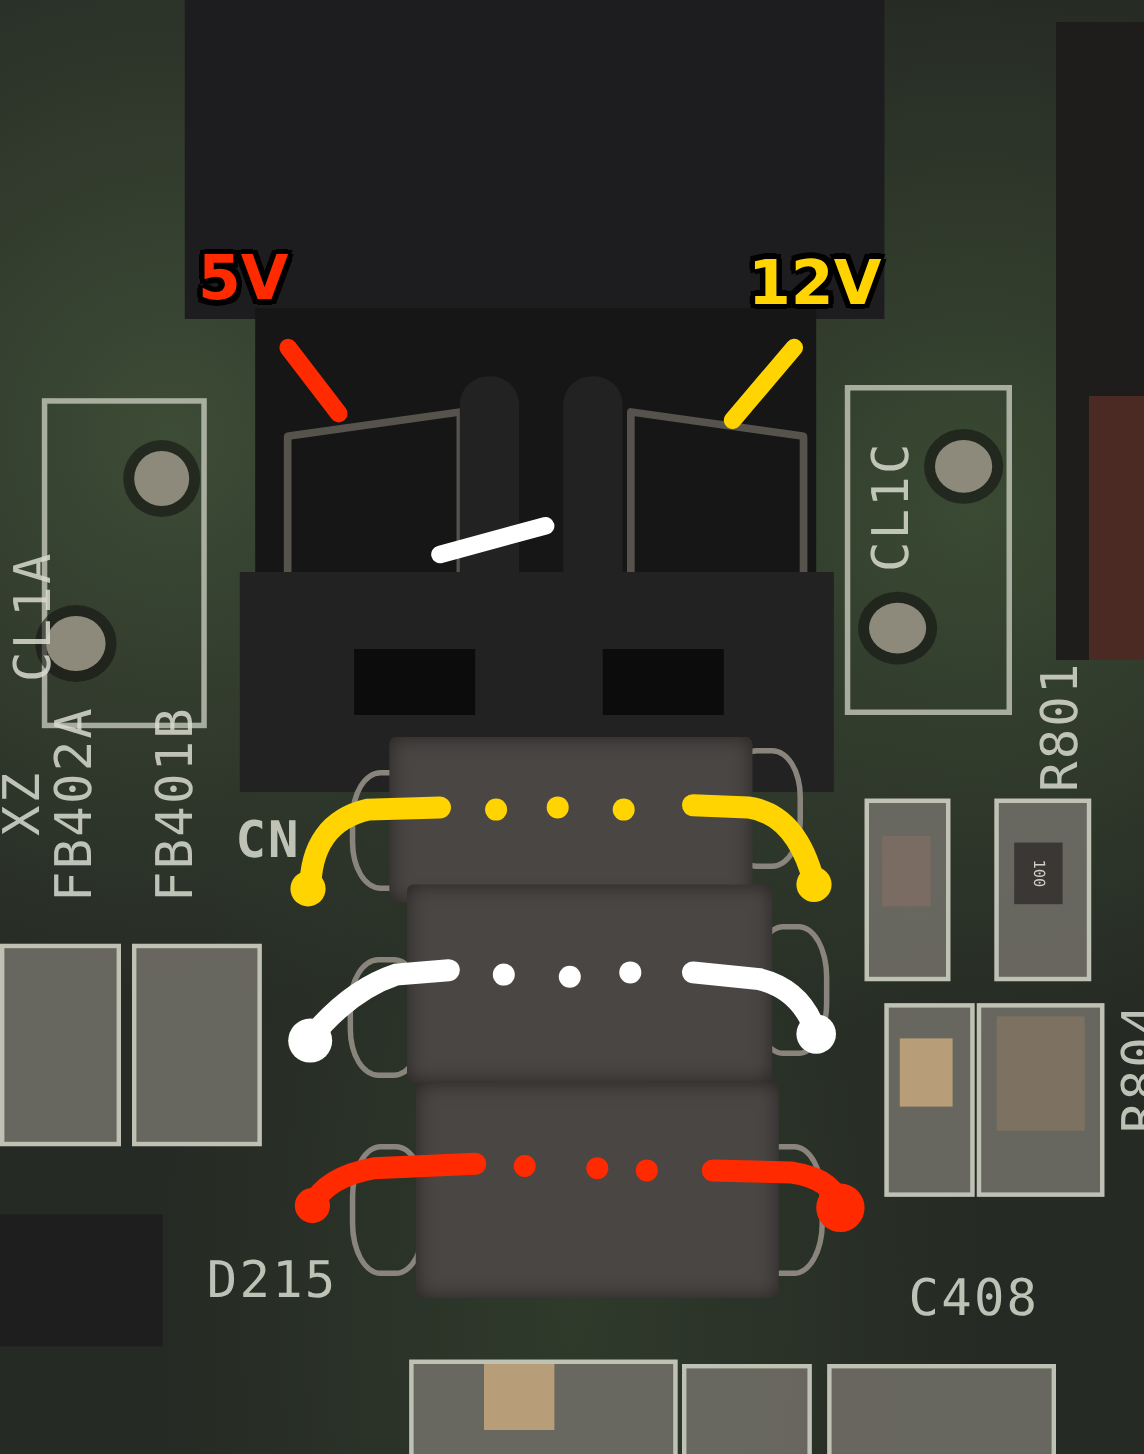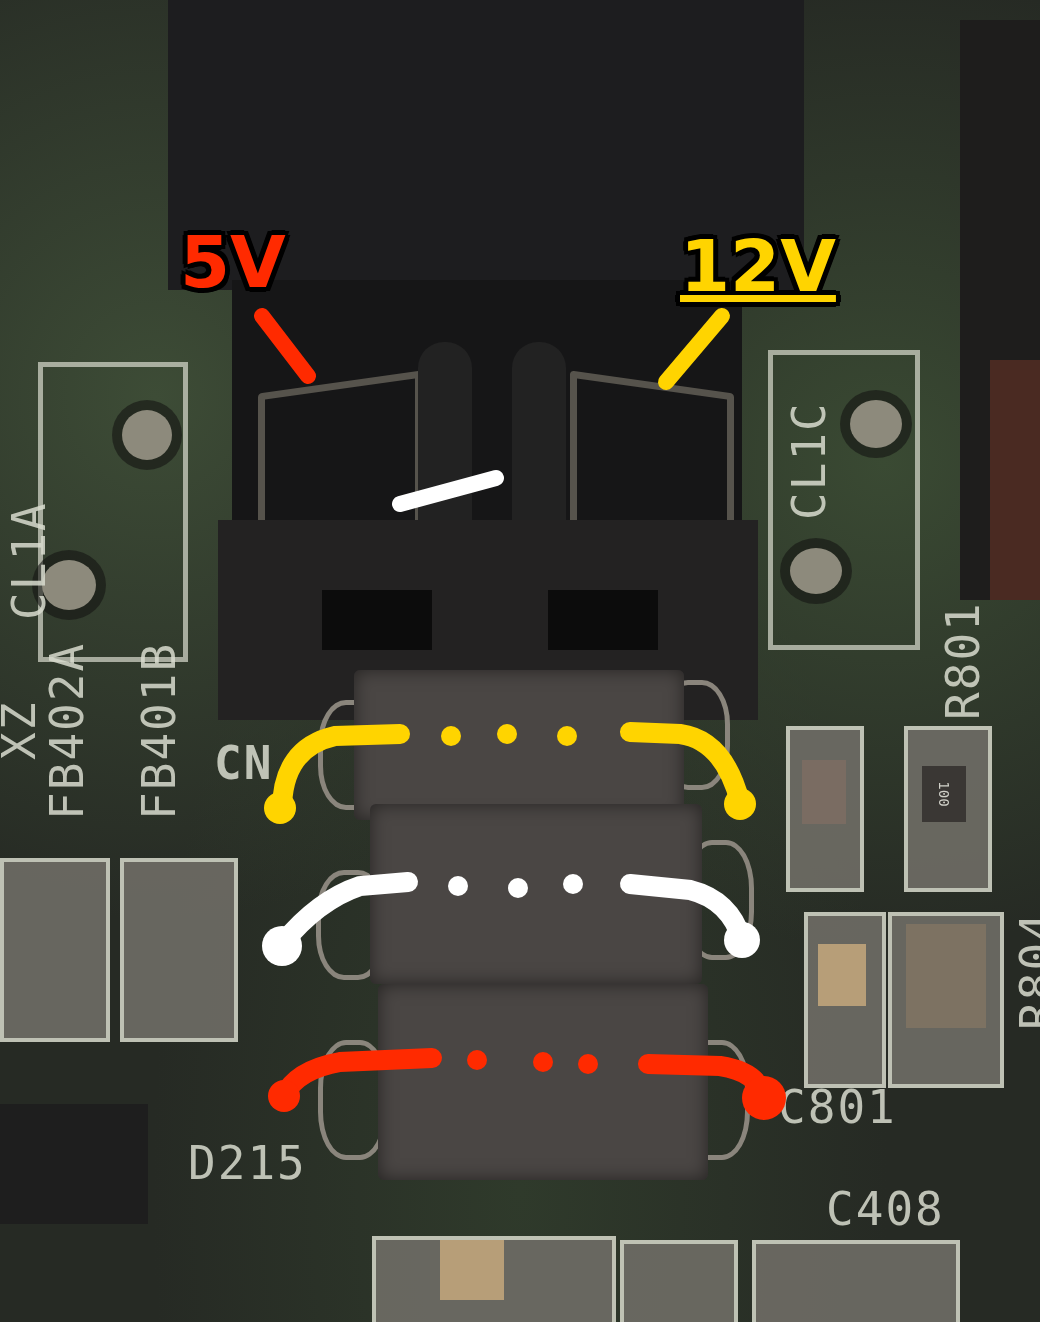--- a/index.html
+++ b/index.html
@@ -13,21 +13,21 @@
   .abs{position:absolute;}
   .silk{position:absolute;color:#d9dccf;font-family:"DejaVu Sans Mono",monospace;font-size:46px;letter-spacing:2px;opacity:.85;white-space:nowrap;}
   .silk.v{transform-origin:left top;transform:rotate(-90deg);}
   .outline{position:absolute;border:5px solid #cfd2c4;opacity:.75;}
   .pad{position:absolute;border-radius:50%;background:#8d8a7c;box-shadow:0 0 0 10px rgba(20,20,18,.6);}
   .smd{position:absolute;border:4px solid #cfd2c4;background:#6f6d66;opacity:.9;}
   .chip{position:absolute;background:#7a6c62;}
   .connector{position:absolute;background:#1b1b1c;}
   .ferrite{position:absolute;background:#4a4644;border-radius:6px;box-shadow:inset 0 0 18px rgba(0,0,0,.5);}
   .coil{position:absolute;border:5px solid #8a857c;border-radius:40%;}
-  .label{position:absolute;font-family:"DejaVu Sans",sans-serif;font-weight:bold;font-size:72px;line-height:1;
+  .label{position:absolute;font-family:"DejaVu Sans",sans-serif;font-weight:bold;font-size:56px;line-height:1;
     -webkit-text-stroke:0;paint-order:stroke fill;
     text-shadow:
       -4px -4px 0 #000, 4px -4px 0 #000, -4px 4px 0 #000, 4px 4px 0 #000,
       0 -5px 0 #000, 0 5px 0 #000, -5px 0 0 #000, 5px 0 0 #000;}
   svg.overlay{position:absolute;left:0;top:0;}
 </style>
 </head>
 <body>
 
 <div class="stage">
@@ -50,22 +50,21 @@
   <div class="smd" style="left:786px;top:726px;width:70px;height:158px;"></div>
   <div class="chip" style="left:802px;top:760px;width:44px;height:64px;"></div>
   <div class="smd" style="left:904px;top:726px;width:80px;height:158px;"></div>
   <div class="chip" style="left:922px;top:766px;width:44px;height:56px;background:#3a3734;color:#d0d0c8;font-family:'DejaVu Sans Mono',monospace;font-size:14px;display:flex;align-items:center;justify-content:center;">
     <span style="transform:rotate(90deg);display:inline-block;">100</span>
   </div>
   <div class="smd" style="left:804px;top:912px;width:74px;height:168px;"></div>
   <div class="chip" style="left:818px;top:944px;width:48px;height:62px;background:#b79e78;"></div>
   <div class="smd" style="left:888px;top:912px;width:108px;height:168px;"></div>
   <div class="chip" style="left:906px;top:924px;width:80px;height:104px;background:#7d7262;"></div>
-  <div class="silk" style="left:778px;top:1080px;">C801</div>
-  <div class="silk" style="left:826px;top:1182px;">C408</div>
+  <div class="silk" style="left:826px;top:1152px;">C408</div>
 
   <div class="smd" style="left:0px;top:858px;width:102px;height:176px;"></div>
   <div class="smd" style="left:120px;top:858px;width:110px;height:176px;"></div>
   <div class="chip" style="left:0px;top:1104px;width:148px;height:120px;background:#1e1e1e;"></div>
 
   <div class="silk" style="left:188px;top:1136px;">D215</div>
   <div class="smd" style="left:372px;top:1236px;width:236px;height:86px;"></div>
   <div class="chip" style="left:440px;top:1240px;width:64px;height:60px;background:#b79e78;"></div>
   <div class="smd" style="left:620px;top:1240px;width:110px;height:82px;"></div>
   <div class="smd" style="left:752px;top:1240px;width:200px;height:82px;"></div>
@@ -125,15 +124,15 @@
       <circle cx="284" cy="1096" r="16" stroke="none"></circle>
       <circle cx="477" cy="1060" r="10" stroke="none"></circle>
       <circle cx="543" cy="1062" r="10" stroke="none"></circle>
       <circle cx="588" cy="1064" r="10" stroke="none"></circle>
       <path d="M648,1064 L720,1066 Q760,1072 764,1100" fill="none" stroke-width="20" stroke-linecap="round"></path>
       <circle cx="764" cy="1098" r="22" stroke="none"></circle>
     </g>
   </svg>
 
   <div class="label" style="left:180px;top:226px;color:#ff2a00;">5V</div>
-  <div class="label" style="left:680px;top:230px;color:#ffd400;text-decoration:underline;">12V</div>
+  <div class="label" style="left:680px;top:230px;color:#ffd400;">12V</div>
 
 </div>
 
 </body></html>

